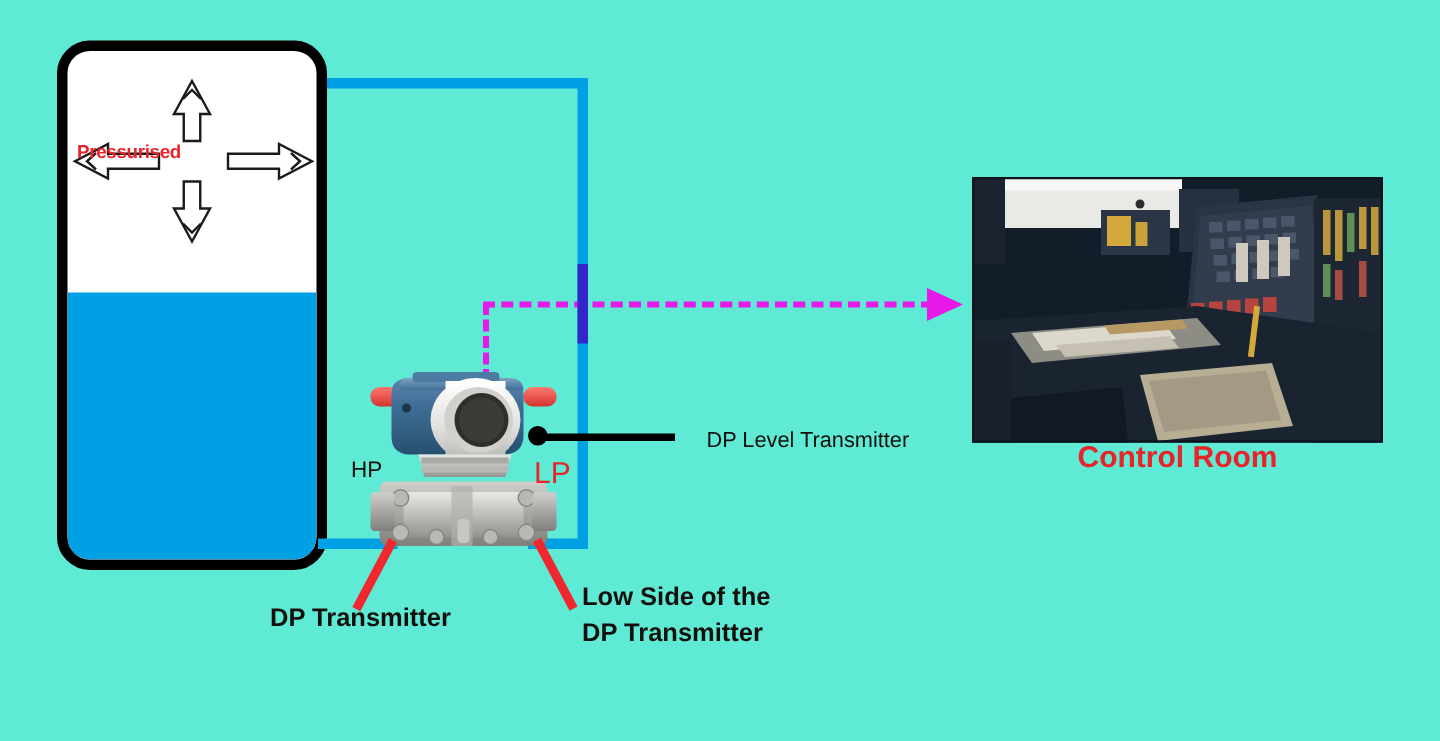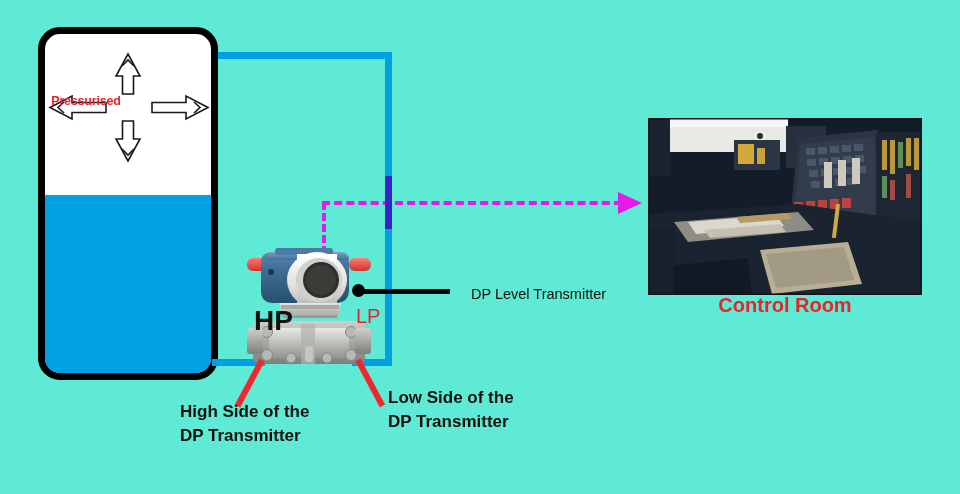--- a/index.html
+++ b/index.html
@@ -95,21 +95,21 @@
     white-space: nowrap;
     letter-spacing: -0.1px;
   }
 
   
   #transmitter { left: 245px; top: 242px; width: 128px; height: 132px; }
 
   
   #hp-label {
     left: 234px; top: 305px;
-    font-size: 28px; font-weight: bold; color: #12100C; margin-left: 20px;
+    font-size: 15px; font-weight: normal; color: #12100C;
   }
   #lp-label {
     left: 356px; top: 305px;
     font-size: 20px; font-weight: normal; color: #E8232A;
   }
 
   
   #leader-dp {
     left: 358px; top: 289px; width: 92px; height: 5px;
     background: #000000;
@@ -270,21 +270,20 @@
   <div class="abs" id="lp-label" style="color: rgb(232, 35, 42);">LP</div>
 
   <div class="abs" id="dot-dp"></div>
   <div class="abs" id="leader-dp"></div>
   <div class="abs leader-red" id="leader-hp" style="background: rgb(240, 40, 45);"></div>
   <div class="abs leader-red" id="leader-lp" style="background: rgb(240, 40, 45);"></div>
 
   <div class="abs" id="dp-level-label">DP Level Transmitter</div>
 
   <div class="abs callout" id="hp-callout">
-    <div>High Side of the</div>
     <div>DP Transmitter</div>
   </div>
 
   <div class="abs callout" id="lp-callout">
     <div>Low Side of the</div>
     <div>DP Transmitter</div>
   </div>
 
   <svg class="abs" id="control-room-photo" viewBox="0 0 274 177" preserveAspectRatio="none">
     <rect width="274" height="177" fill="#131c29"></rect>

